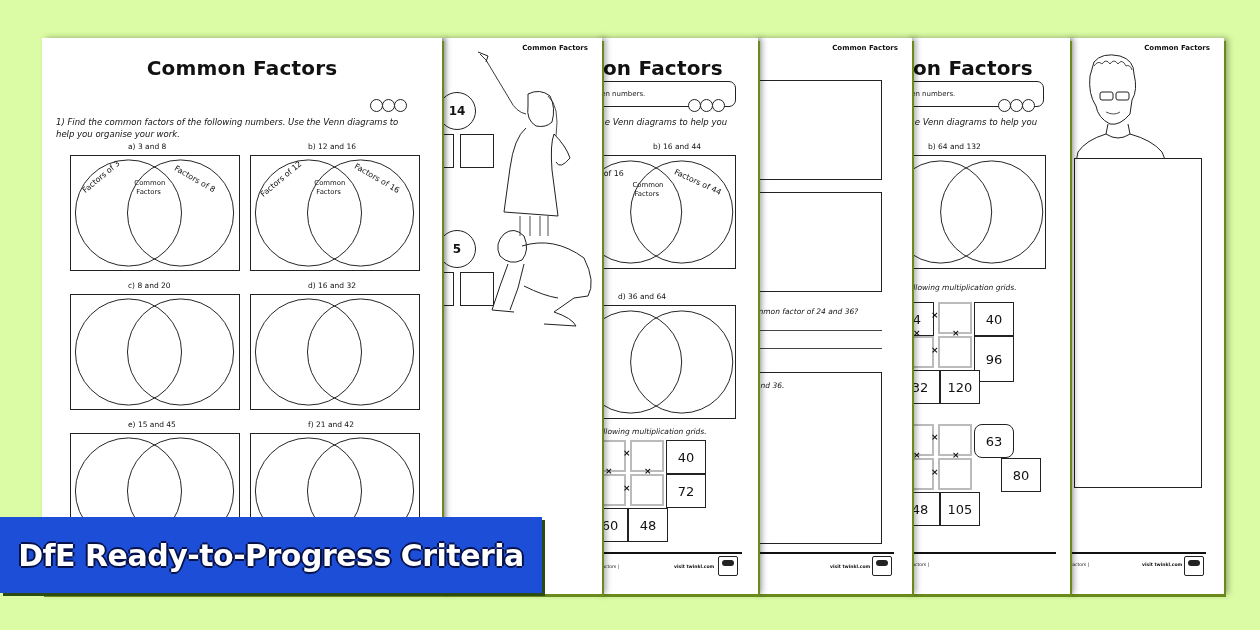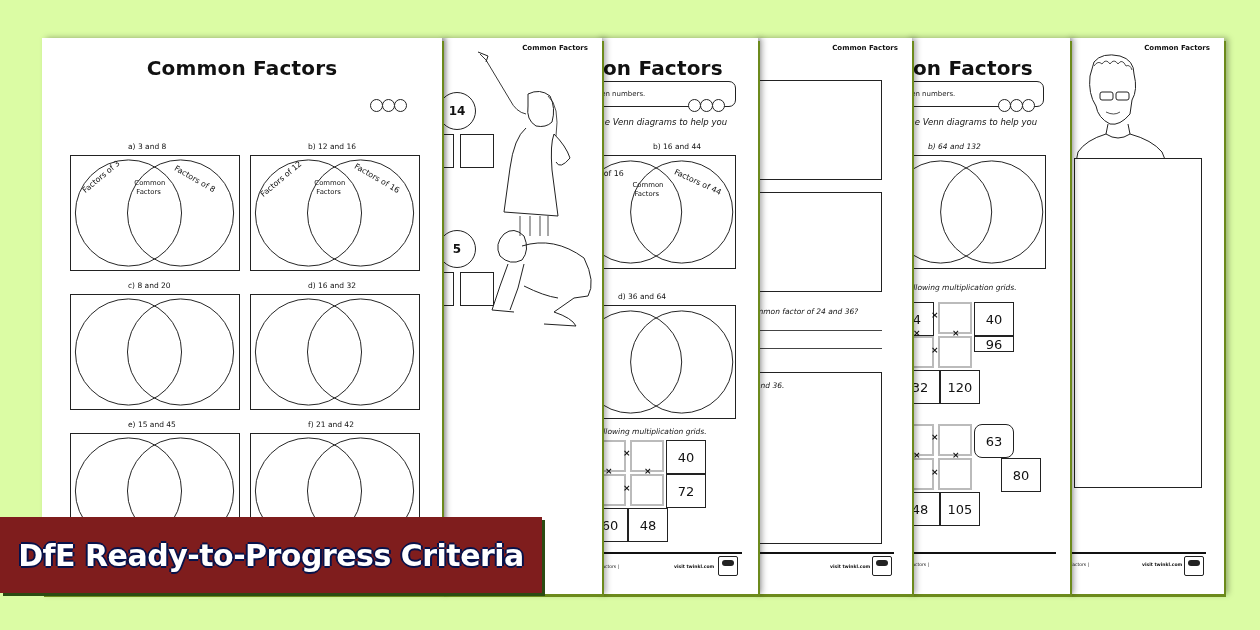--- a/index.html
+++ b/index.html
@@ -34,21 +34,21 @@
     font-size: 13px; color: #111; background: #fff; }
   .cell.in { border: 2px solid #bbb; }
   .x { position: absolute; font-size: 9px; font-weight: bold; color: #111; }
   .footer-line { position: absolute; height: 2px; background: #111; }
   .foot-l { position: absolute; font-size: 4.5px; color: #111; }
   .foot-r { position: absolute; font-size: 4.5px; font-weight: bold; color: #111; }
   .logo { position: absolute; width: 20px; height: 20px; border: 1px solid #222; border-radius: 2px;
     display: flex; align-items: center; justify-content: center; font-size: 4px; background: #fff; }
   .logo::before { content: ""; position: absolute; top: 3px; left: 3px; width: 12px; height: 6px; background: #222; border-radius: 4px; }
   .banner {
-    position: absolute; left: 0; top: 517px; width: 542px; height: 76px; background: #7f1d1d;
+    position: absolute; left: 0; top: 517px; width: 542px; height: 76px; background: #1d4ed8;
     box-shadow: 3px 3px 0 #2b4b12;
     display: flex; align-items: center; justify-content: center;
   }
   .banner span {
     color: #fff; font-family: "DejaVu Sans", sans-serif; font-weight: bold; font-size: 30px;
     letter-spacing: -0.5px; text-shadow: -2px 0 #07124a, 2px 0 #07124a, 0 -2px #07124a, 0 2px #07124a;
   }
   .ans-line { position: absolute; height: 1px; background: #444; }
   .person svg { position: absolute; }
 </style>
@@ -81,41 +81,41 @@
   <div class="title" style="left:-64px;top:18px;"><span>Common Factors</span></div>
   <div class="objective" style="left:-60px;top:43px;width:198px;justify-content:flex-start;padding-left:60px;">
       <span>ven numbers.</span>
     </div>
   <div class="beads" style="left:92px;top:61px;">
     <div class="bead"></div>
       <div class="bead"></div>
       <div class="bead"></div>
   </div>
   <div class="q" style="left:0;top:78px;">the Venn diagrams to help you</div>
-  <div class="sub" style="left:22px;top:104px;font-style:italic;">b)  64 and 132</div>
+  <div class="sub" style="left:22px;top:104px;">b)  64 and 132</div>
   <div class="venn" style="left:-4px;top:117px;width:144px;height:114px;">
     <svg viewBox="0 0 144 114">
         <circle cx="38" cy="57" r="52" fill="none" stroke="#222"></circle>
         <circle cx="90" cy="57" r="52" fill="none" stroke="#222"></circle>
       </svg>
   </div>
   <div class="q" style="left:0;top:244px;font-size:7.5px;">following multiplication grids.</div>
 
   <div class="cell" style="left:-6px;top:264px;width:34px;height:34px;">
       <span>4</span>
     </div>
   <div class="cell in" style="left:32px;top:264px;width:34px;height:32px;"></div>
   <div class="cell in" style="left:-6px;top:298px;width:34px;height:32px;"></div>
   <div class="cell in" style="left:32px;top:298px;width:34px;height:32px;"></div>
   <div class="x" style="left:25px;top:272px;">×</div>
   <div class="x" style="left:7px;top:290px;">×</div>
   <div class="x" style="left:46px;top:290px;">×</div>
   <div class="x" style="left:25px;top:307px;">×</div>
   <div class="cell" style="left:68px;top:264px;width:40px;height:34px;">40</div>
-  <div class="cell" style="left:68px;top:298px;width:40px;height:16px;">96</div>
+  <div class="cell" style="left:68px;top:298px;width:40px;height:46px;">96</div>
   <div class="cell" style="left:-6px;top:332px;width:40px;height:34px;">32</div>
   <div class="cell" style="left:34px;top:332px;width:40px;height:34px;">120</div>
 
   <div class="cell in" style="left:-6px;top:386px;width:34px;height:32px;"></div>
   <div class="cell in" style="left:32px;top:386px;width:34px;height:32px;"></div>
   <div class="cell in" style="left:-6px;top:420px;width:34px;height:32px;"></div>
   <div class="cell in" style="left:32px;top:420px;width:34px;height:32px;"></div>
   <div class="x" style="left:25px;top:394px;">×</div>
   <div class="x" style="left:7px;top:412px;">×</div>
   <div class="x" style="left:46px;top:412px;">×</div>
@@ -219,20 +219,21 @@
   </div>
 </div>
 
 <div class="sheet" style="left:42px; width:400px;">
   <div class="title" style="left:0;width:400px;text-align:center;top:18px;">Common Factors</div>
   <div class="beads" style="left:328px;top:61px;">
     <div class="bead"></div>
       <div class="bead"></div>
       <div class="bead"></div>
   </div>
+  <div class="q" style="left:14px;top:78px;width:360px;padding-left:0;">1)  Find the common factors of the following numbers. Use the Venn diagrams to help you organise your work.</div>
 
   <div class="sub" style="left:86px;top:104px;">a)  3 and 8</div>
   <div class="sub" style="left:266px;top:104px;">b)  12 and 16</div>
   <div class="venn" style="left:28px;top:117px;width:170px;height:116px;">
     <svg viewBox="0 0 170 116">
       <circle cx="58" cy="58" r="54" fill="none" stroke="#222"></circle>
         <circle cx="111" cy="58" r="54" fill="none" stroke="#222"></circle>
       <text x="14" y="38" font-size="8" font-family="DejaVu Sans, sans-serif" fill="#111" transform="rotate(-40 14 38)">Factors of 3</text>
       <text x="104" y="14" font-size="8" font-family="DejaVu Sans, sans-serif" fill="#111" transform="rotate(30 104 14)">Factors of 8</text>
       <text x="64" y="30" font-size="7" font-family="DejaVu Sans, sans-serif" fill="#111">Common</text>

